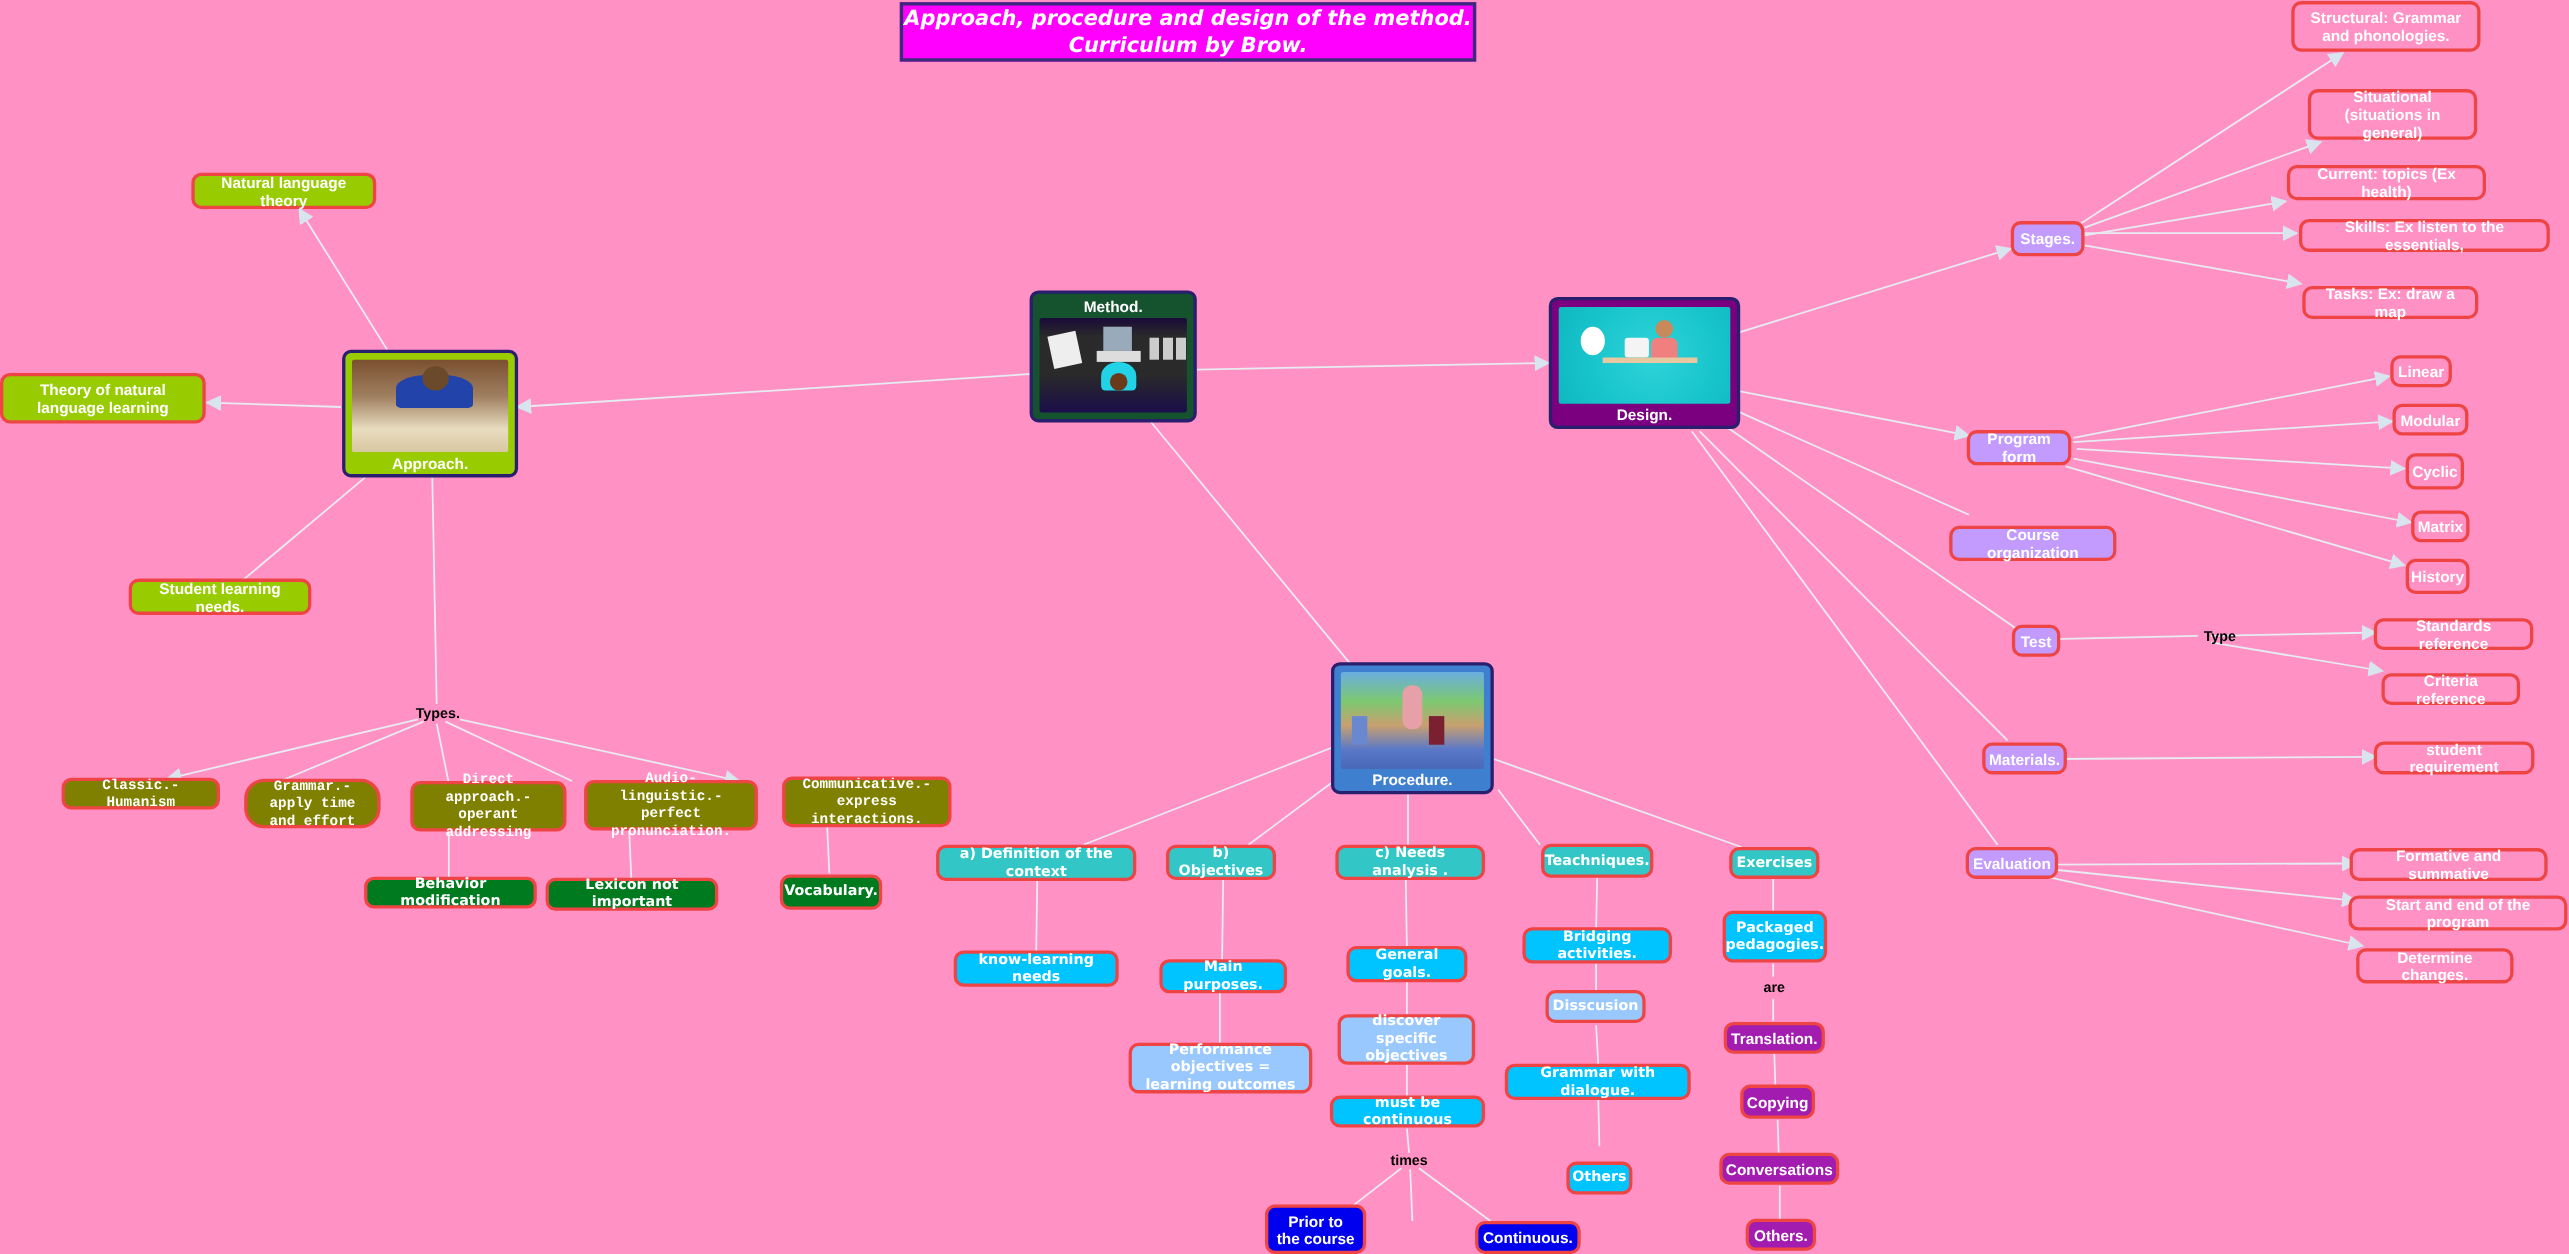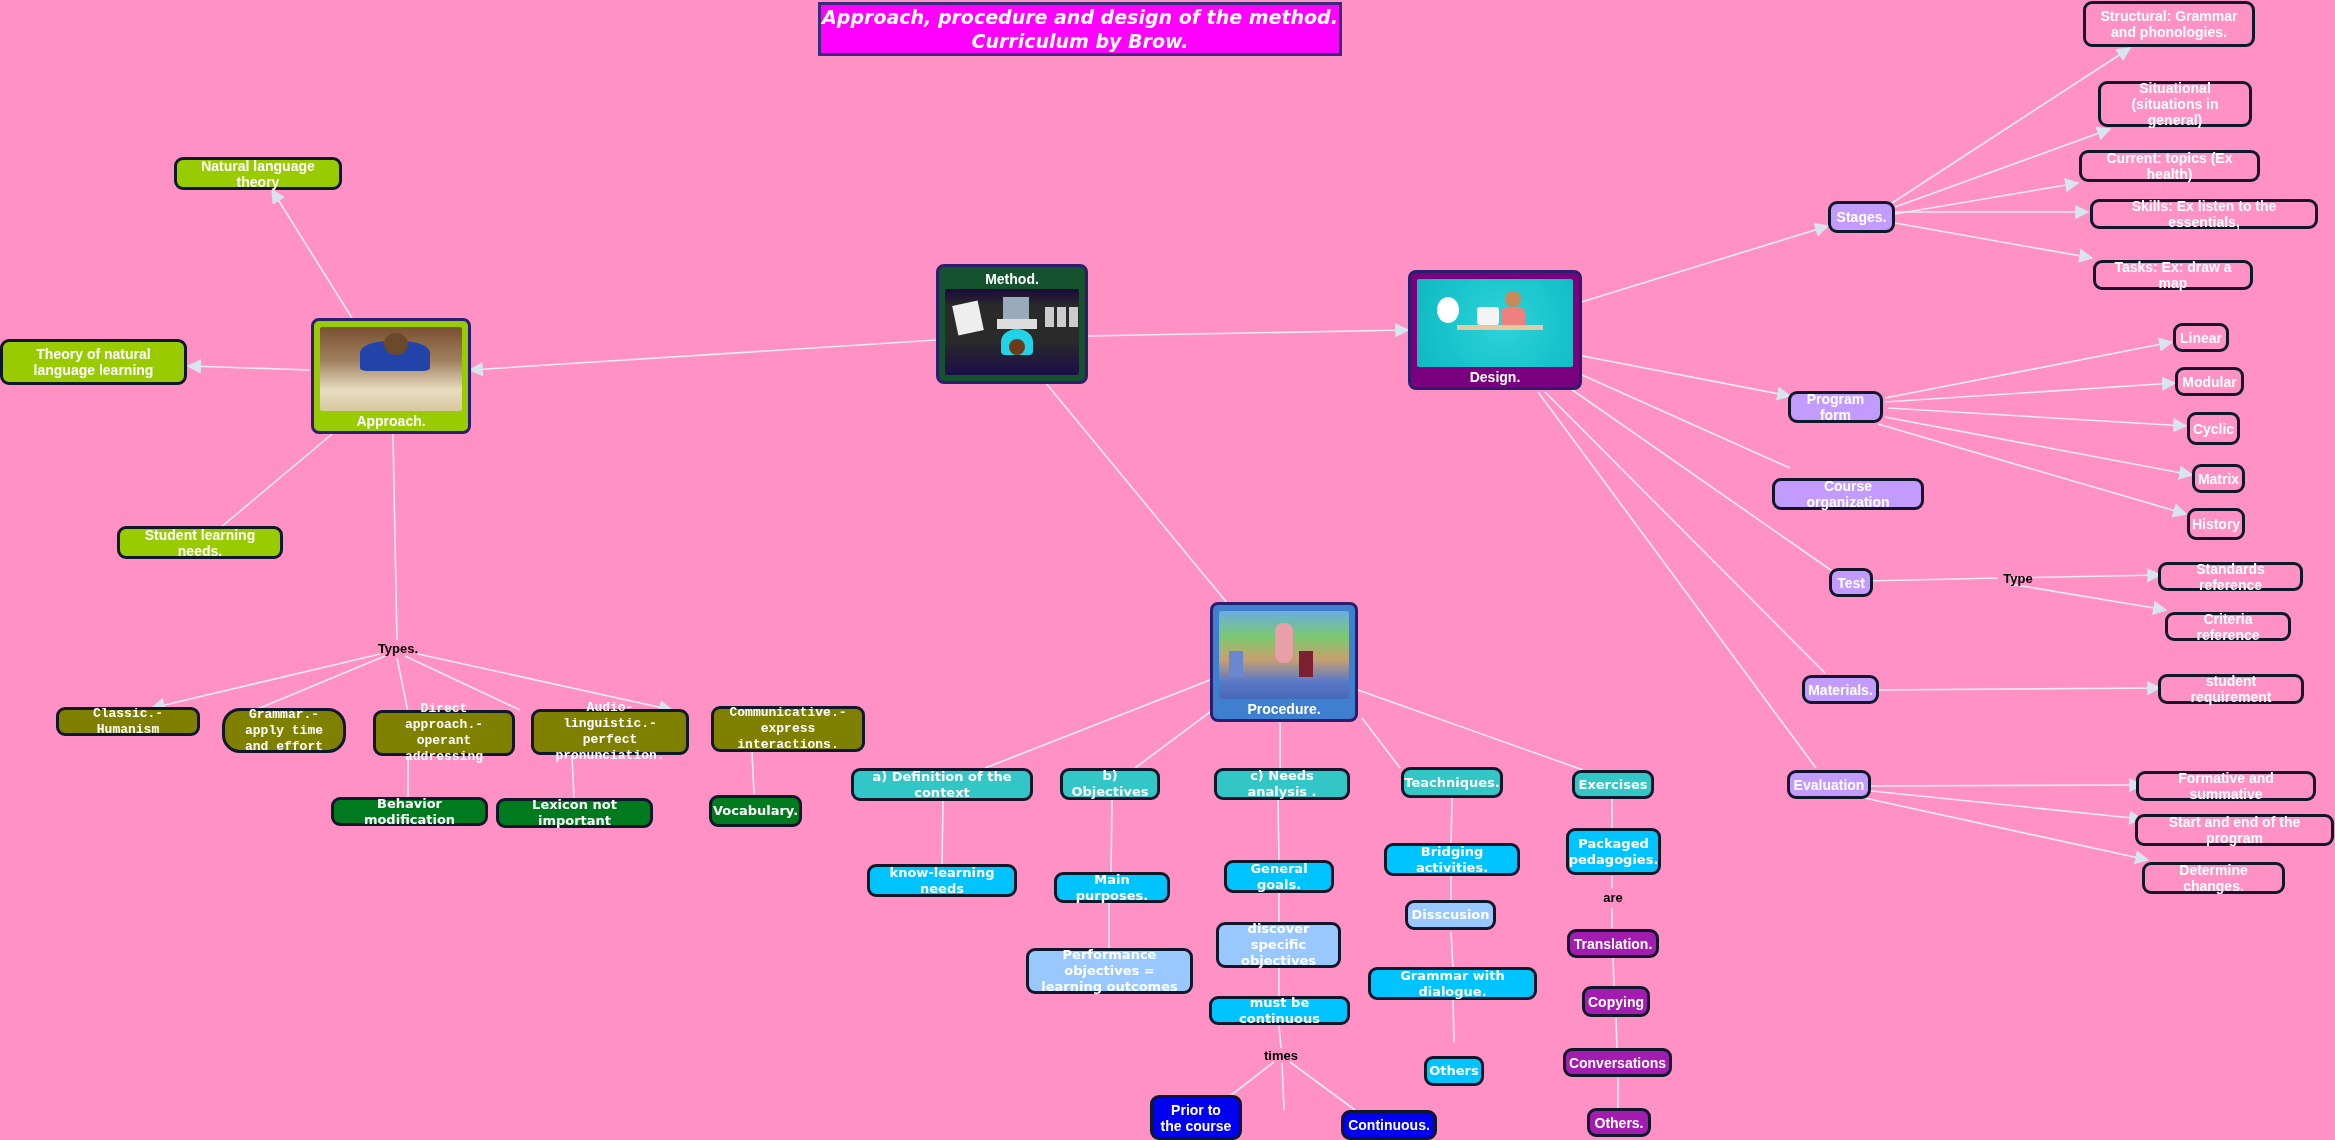--- a/index.html
+++ b/index.html
@@ -1,18 +1,18 @@
 <!DOCTYPE html>
 <html><head>
 <meta charset="utf-8">
 <style>
   html,body{margin:0;padding:0;}
   body{width:2335px;height:1140px;background:#FF91C4;position:relative;overflow:hidden;font-family:"Liberation Sans",sans-serif;}
   #edges{position:absolute;left:0;top:0;width:2335px;height:1140px;pointer-events:none;}
-  .node{position:absolute;box-sizing:border-box;border:3px solid #0f172a;border-radius:9px;color:#fff;font-weight:bold;font-size:14px;display:flex;align-items:center;justify-content:center;text-align:center;line-height:16px;padding:2px 6px;}
+  .node{position:absolute;box-sizing:border-box;border:3px solid #ef4444;border-radius:9px;color:#fff;font-weight:bold;font-size:14px;display:flex;align-items:center;justify-content:center;text-align:center;line-height:16px;padding:2px 6px;}
   .lbl{position:absolute;font-weight:bold;font-size:13px;color:#000;transform:translate(-50%,-50%);white-space:nowrap;}
   .title{position:absolute;left:818px;top:2px;width:524px;height:54px;background:#FF00FF;border:3px solid #3A2A7A;box-sizing:border-box;color:#fff;font-family:"DejaVu Sans",sans-serif;font-weight:bold;font-style:italic;font-size:19px;line-height:24px;text-align:center;display:flex;flex-direction:column;justify-content:center;}
   .imgnode{position:absolute;box-sizing:border-box;border:3px solid #2A1E6E;border-radius:8px;padding:6px 6px 0 6px;display:flex;flex-direction:column;}
   .imgnode .cap{color:#fff;font-weight:bold;font-size:14px;text-align:center;height:20px;line-height:20px;}
   .imgnode .pic{flex:1;border-radius:2px;overflow:hidden;position:relative;}
   .lime{background:#99CC00;}
   .olive{background:#808000;font-family:Liberation Mono, monospace;font-size:13px;margin-left:37px;}
   .dgreen{background:#007A1E;font-family:"DejaVu Sans",sans-serif;font-size:13px;}
   .teal{background:#33C6C6;font-family:"DejaVu Sans",sans-serif;font-size:13px;}
   .sky{background:#00C4FF;font-family:"DejaVu Sans",sans-serif;font-size:13px;}

